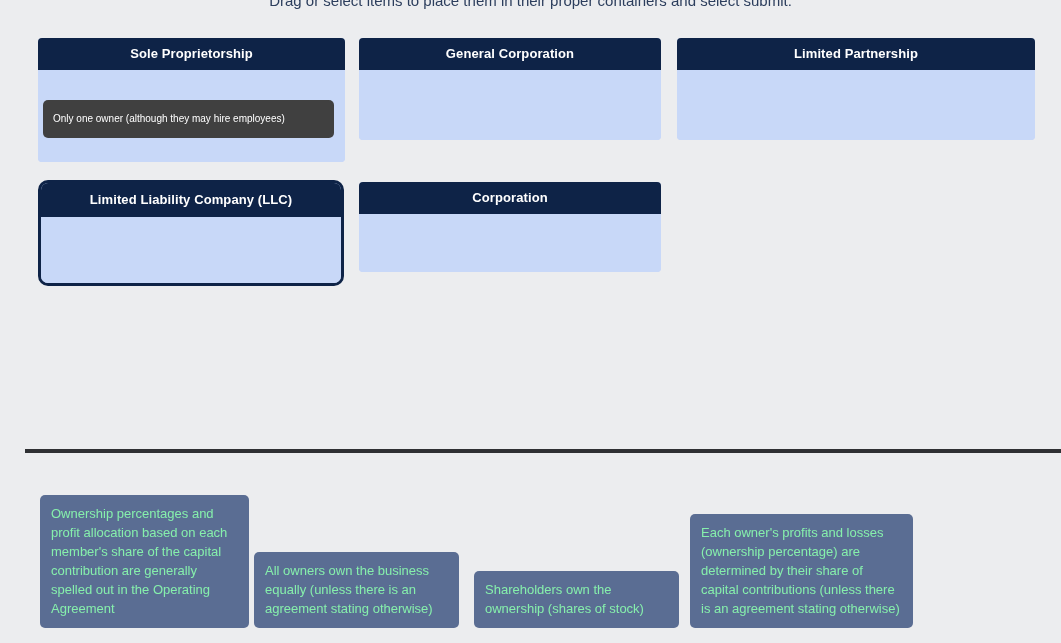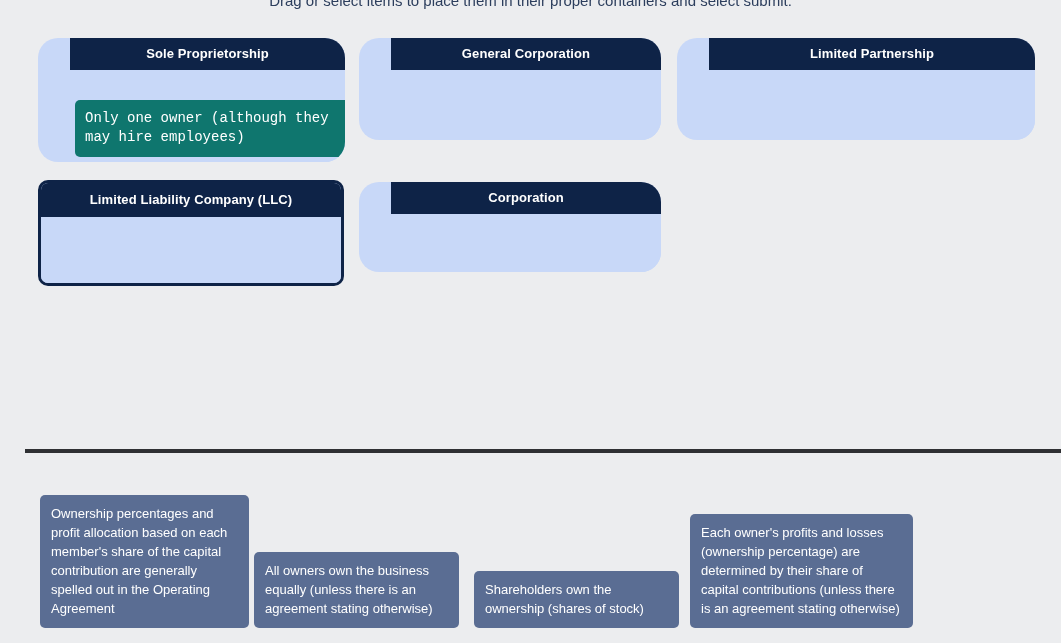--- a/index.html
+++ b/index.html
@@ -31,25 +31,24 @@
   
   .board {
     position: absolute;
     top: 0; left: 0;
     width: 1061px;
     height: 450px;
   }
 
   .container-card {
     position: absolute;
-    border-radius: 20px;
+    border-radius: 4px;
     background: #C8D8F8;
     overflow: hidden;
     box-sizing: border-box;
-    padding-left: 32px;
   }
   .container-card.focused {
     border: 3px solid #0E2347;
     border-radius: 10px;
     padding: 0;
   }
 
   .container-header {
     background: #0E2347;
     color: #FFFFFF;
@@ -62,29 +61,28 @@
   }
 
   .container-body {
     background: #C8D8F8;
     padding: 8px 8px 8px 8px;
     box-sizing: border-box;
   }
 
   
   .placed-item {
-    background: #0f766e;
+    background: #404040;
     color: #FFFFFF;
-    font-size: 14px;
+    font-size: 10px;
     line-height: 19px;
     border-radius: 5px;
     padding: 9px 10px 10px 10px;
     box-sizing: border-box;
     margin-top: 22px;
-    font-family: Liberation Mono, monospace;
   }
 
   
   .divider {
     position: absolute;
     left: 25px;
     top: 449px;
     width: 1036px;
     height: 4px;
     background: #2F3033;
@@ -95,21 +93,21 @@
     position: absolute;
     left: 0;
     top: 455px;
     width: 1061px;
     height: 188px;
   }
 
   .tray-item {
     position: absolute;
     background: #5A6D93;
-    color: #ffffff;
+    color: #86efac;
     font-size: 13px;
     line-height: 19px;
     border-radius: 5px;
     padding: 9px 11px 10px 11px;
     box-sizing: border-box;
     bottom: 15px;
   }
 </style>
 </head>
 <body>

